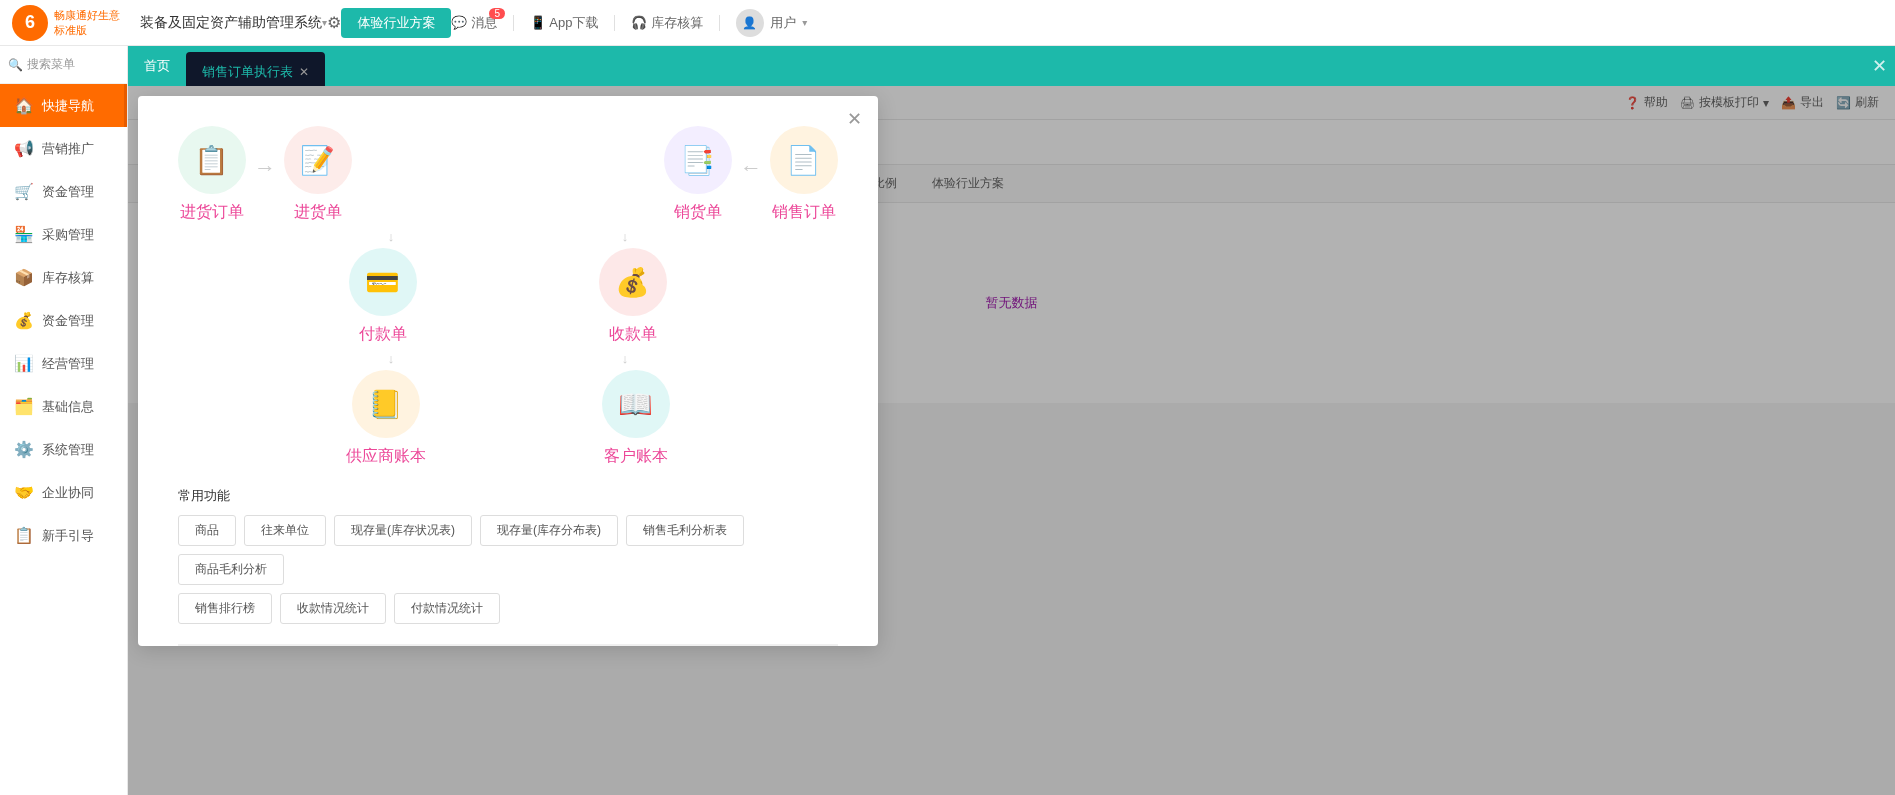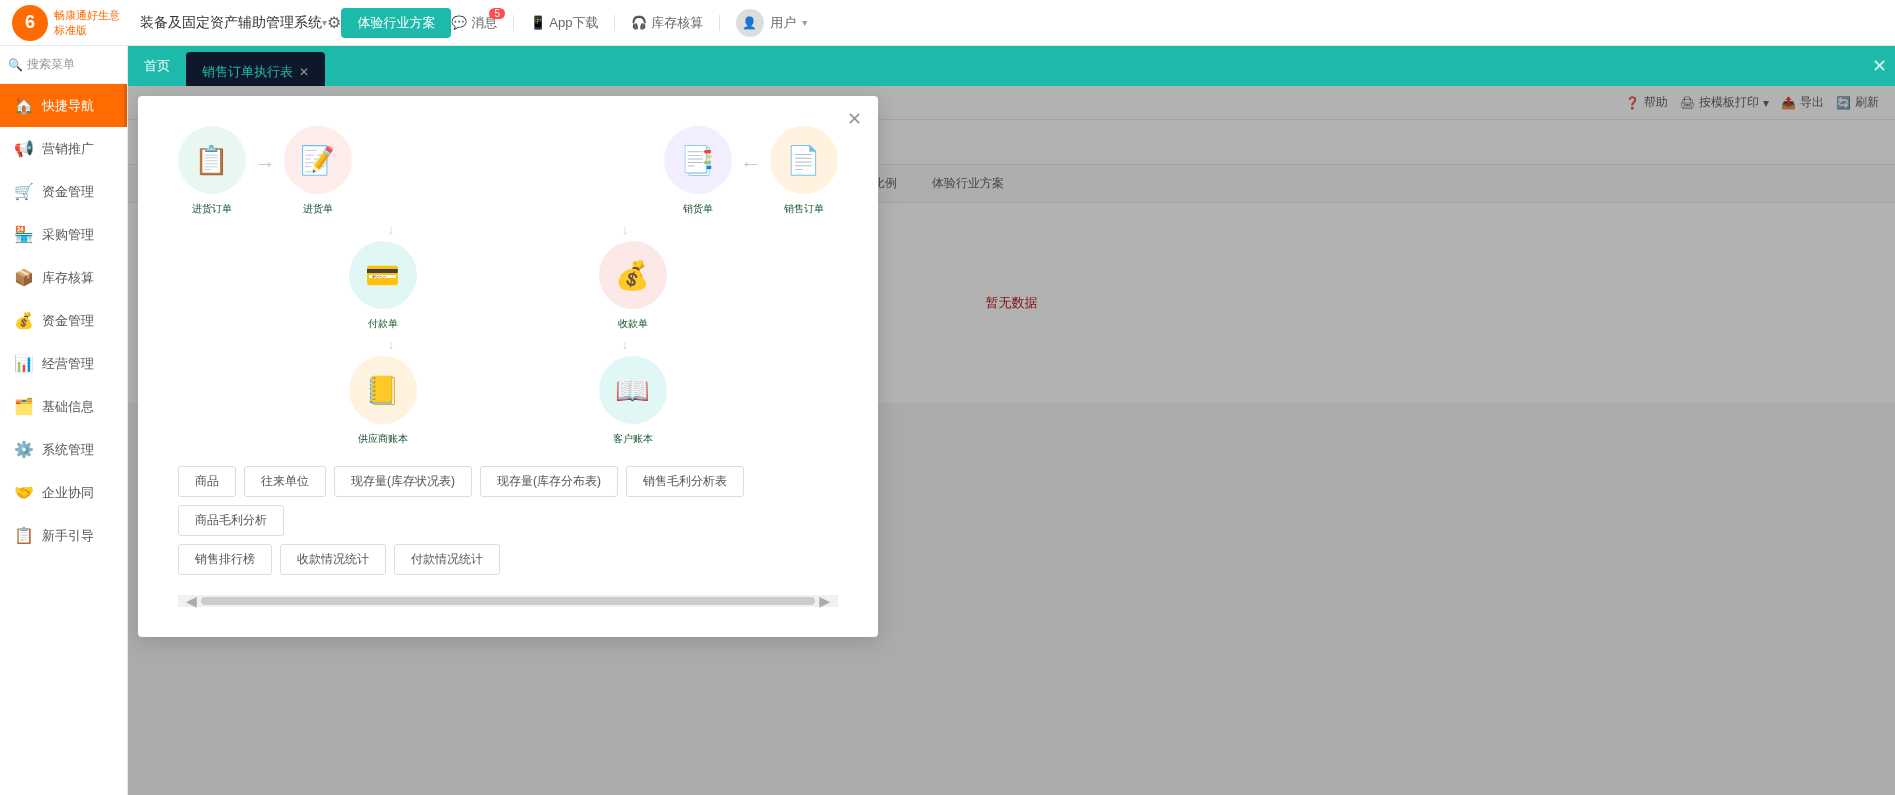--- a/index.html
+++ b/index.html
@@ -62,21 +62,21 @@
     .modal { background: white; border-radius: 4px; width: 740px; margin: 10px 0 0 10px; padding: 30px 40px; position: relative; box-shadow: 0 4px 20px rgba(0,0,0,0.15); max-height: 550px; overflow: hidden; }
     .modal-close { position: absolute; top: 12px; right: 16px; font-size: 18px; color: #999; cursor: pointer; background: none; border: none; }
     .flow-node { display: flex; flex-direction: column; align-items: center; gap: 8px; }
     .flow-circle { width: 68px; height: 68px; border-radius: 50%; display: flex; align-items: center; justify-content: center; font-size: 28px; }
     .flow-circle.green { background: #e8f8f0; color: #4caf88; }
     .flow-circle.red { background: #fdecea; color: #e05c5c; }
     .flow-circle.purple { background: #f3eeff; color: #9b7fd4; }
     .flow-circle.orange { background: #fff3e0; color: #e8943a; }
     .flow-circle.teal { background: #e0f7f6; color: #26a69a; }
     .flow-circle.pink { background: #fde8e8; color: #e05858; }
-    .flow-label { font-size: 10px; color: #14532d; text-align: center; }
+    .flow-label { font-size: 16px; color: #ec4899; text-align: center; }
 
     
     .common-functions { margin-top: 10px; }
     .cf-title { font-size: 13px; color: #333; margin-bottom: 10px; font-weight: 500; }
     .cf-buttons { display: flex; flex-wrap: wrap; gap: 8px; }
     .cf-btn { border: 1px solid #ddd; border-radius: 3px; padding: 6px 16px; font-size: 12px; color: #555; background: white; cursor: pointer; }
 
     
     .scroll-row { height: 12px; background: #f0f0f0; margin-top: 20px; display: flex; align-items: center; padding: 0 8px; }
     .scroll-thumb { height: 8px; background: #ccc; border-radius: 4px; flex: 1; margin: 0 4px; }
@@ -240,21 +240,21 @@
           <div class="col" style="width:100px;">金额</div>
           <div class="col" style="width:100px;">预估毛利</div>
           <div class="col" style="width:100px;">预估毛利率</div>
           <div class="col" style="width:80px;">订金</div>
           <div class="col" style="width:120px;">累计收款金额</div>
           <div class="col" style="width:90px;">收款比例</div>
           <div class="col" style="width:100px;">体验行业方案</div>
         </div>
 
         <div style="background:white;flex:1;min-height:200px;display:flex;align-items:center;justify-content:center;">
-          <span style="color:#b91c1c;font-size:13px;">暂无数据</span>
+          <span style="color:#a21caf;font-size:13px;">暂无数据</span>
         </div>
 
         <div class="modal-overlay">
           <div class="modal">
             <button class="modal-close">✕</button>
 
             <div style="display:flex; flex-direction:column; width:100%;">
 
               <div style="display:flex; align-items:center; justify-content:center; gap:0; margin-bottom:6px;">
 
@@ -320,20 +320,21 @@
                 <div style="margin-right:80px;">
                   <div class="flow-node">
                     <div class="flow-circle teal">📖</div>
                     <div class="flow-label">客户账本</div>
                   </div>
                 </div>
               </div>
             </div>
 
             <div class="common-functions">
+              <div class="cf-title">常用功能</div>
               <div class="cf-buttons">
                 <button class="cf-btn">商品</button>
                 <button class="cf-btn">往来单位</button>
                 <button class="cf-btn">现存量(库存状况表)</button>
                 <button class="cf-btn">现存量(库存分布表)</button>
                 <button class="cf-btn">销售毛利分析表</button>
                 <button class="cf-btn">商品毛利分析</button>
               </div>
               <div class="cf-buttons" style="margin-top:8px;">
                 <button class="cf-btn">销售排行榜</button>

